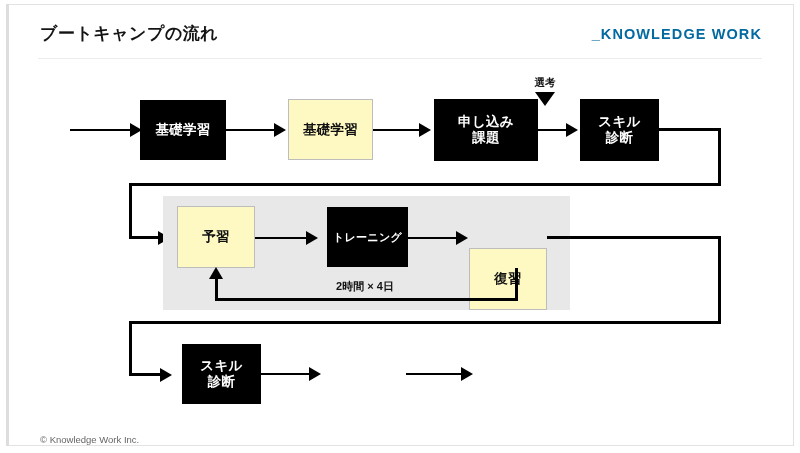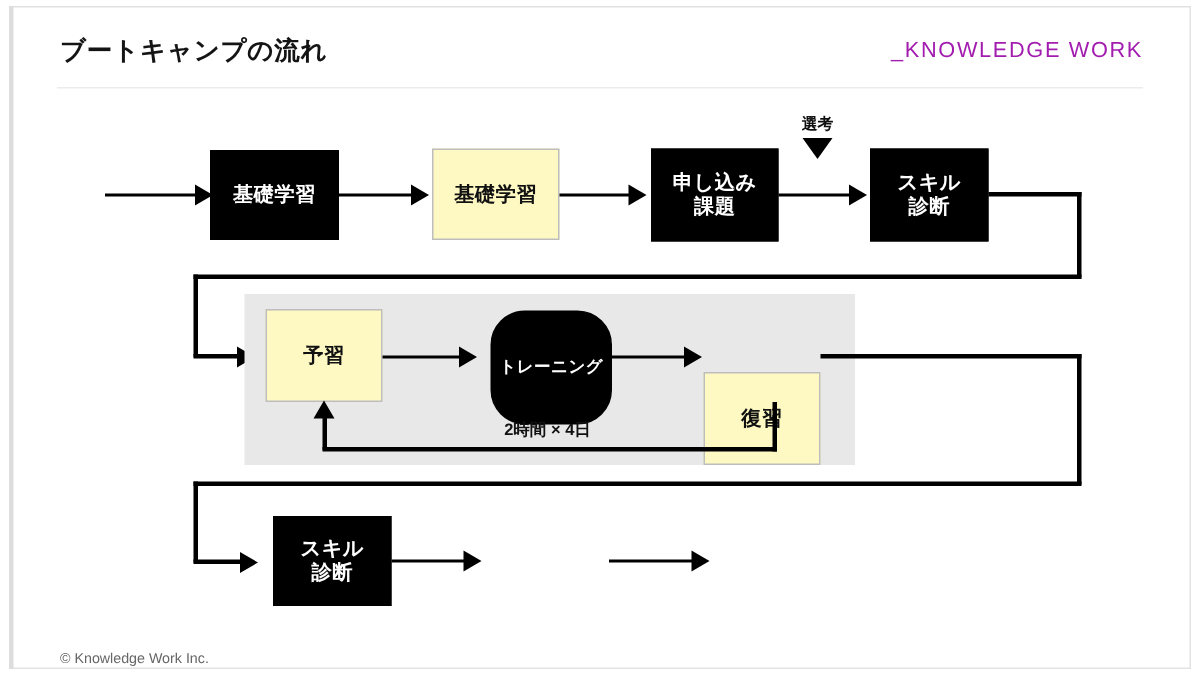--- a/index.html
+++ b/index.html
@@ -46,22 +46,22 @@
     font-weight: bold;
     color: #141414;
     letter-spacing: 0.5px;
     white-space: nowrap;
   }
   .brand-logo {
     position: absolute;
     right: 38px;
     top: 26px;
     font-size: 14.5px;
-    font-weight: normal;
-    color: #a21caf;
+    font-weight: bold;
+    color: #0369a1;
     letter-spacing: 1.1px;
     white-space: nowrap;
   }
   .header-divider {
     position: absolute;
     left: 38px;
     top: 58px;
     width: 724px;
     height: 1px;
     background: #ececec;
@@ -175,21 +175,21 @@
   <div class="ln thin-h" style="left:226px; top:129px; width:50px;"></div>
   <div class="arrow-r" style="left:274px; top:123px;"></div>
 
   <div class="node outline" style="left:288px; top:99px; width:85px; height:61px;">
     <span>基礎学習</span>
   </div>
 
   <div class="ln thin-h" style="left:373px; top:129px; width:48px;"></div>
   <div class="arrow-r" style="left:419px; top:123px;"></div>
 
-  <div class="node filled" style="left:434px; top:99px; width:85px; height:62px;">
+  <div class="node filled" style="left:434px; top:99px; width:104px; height:62px;">
     <span>
       <span>申し込み</span><br>
       <span>課題</span>
     </span>
   </div>
 
   <div class="edge-label" style="left:522px; top:76px; width:46px;">選考</div>
   <div class="arrow-d" style="left:535px; top:92px;"></div>
 
   <div class="ln thin-h" style="left:519px; top:129px; width:52px;"></div>
@@ -211,21 +211,21 @@
 
   <div class="gray-panel"></div>
 
   <div class="node outline" style="left:177px; top:206px; width:78px; height:62px;align-items:center;">
     <span>予習</span>
   </div>
 
   <div class="ln thin-h" style="left:255px; top:237px; width:53px;"></div>
   <div class="arrow-r" style="left:306px; top:231px;"></div>
 
-  <div class="node filled small-text" style="left:327px; top:207px; width:81px; height:76px;border-radius:23px;">
+  <div class="node filled small-text" style="left:327px; top:207px; width:81px; height:60px;">
     <span>トレーニング</span>
   </div>
 
   <div class="ln thin-h" style="left:408px; top:237px; width:50px;"></div>
   <div class="arrow-r" style="left:456px; top:231px;"></div>
 
   <div class="node outline" style="left:469px; top:206px; width:78px; height:62px;margin-top:42px;">
     <span>復習</span>
   </div>
 

